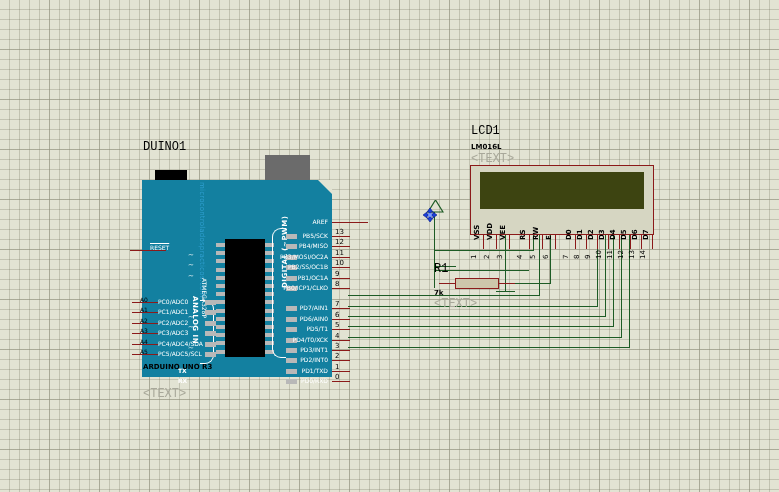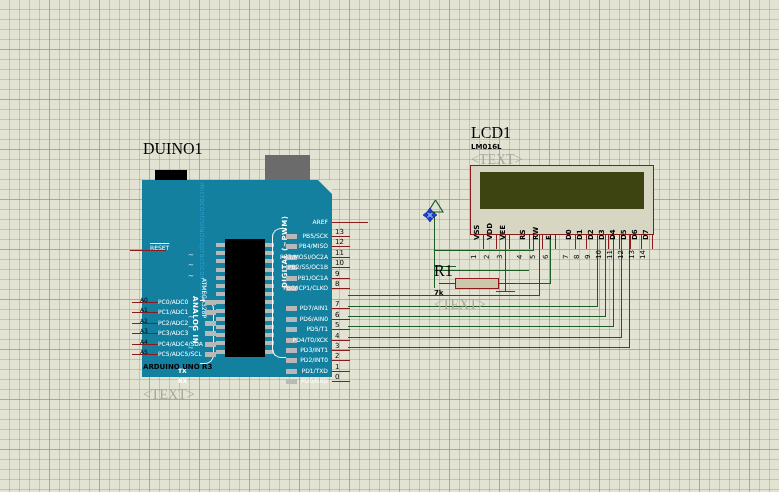--- a/index.html
+++ b/index.html
@@ -99,23 +99,23 @@
     transform:rotate(-90deg);transform-origin:0 100%;
     font-family:"DejaVu Sans", sans-serif;font-weight:bold;
   }
   .lcd-pin-num{
     position:absolute;color:#000;font-size:7px;white-space:nowrap;
     transform:rotate(-90deg);transform-origin:0 100%;
     font-family:"DejaVu Sans", sans-serif;
   }
   .lcd-pin-stub{position:absolute;width:1.4px;background:#8b1a1a;}
   
-  .comp-ref{position:absolute;color:#000;font-size:16px;font-family:Liberation Serif, serif;}
+  .comp-ref{position:absolute;color:#000;font-size:12px;font-family:Liberation Mono, monospace;}
   .comp-val{position:absolute;color:#000;font-size:7px;font-weight:bold;font-family:"DejaVu Sans", sans-serif;}
-  .comp-txt{position:absolute;color:#a8a89a;font-size:14px;font-family:Liberation Serif, serif;}
+  .comp-txt{position:absolute;color:#a8a89a;font-size:12px;font-family:Liberation Mono, monospace;}
   
   .wire-h{position:absolute;height:1.4px;background:#1d5b25;}
   .wire-v{position:absolute;width:1.4px;background:#1d5b25;}
   
   #r1-body{
     left:455px;top:278px;width:44px;height:11px;
     background:#cdc6ab;border:1.3px solid #8b1a1a;box-sizing:border-box;
   }
   .res-lead{position:absolute;height:1.3px;background:#8b1a1a;}
   

